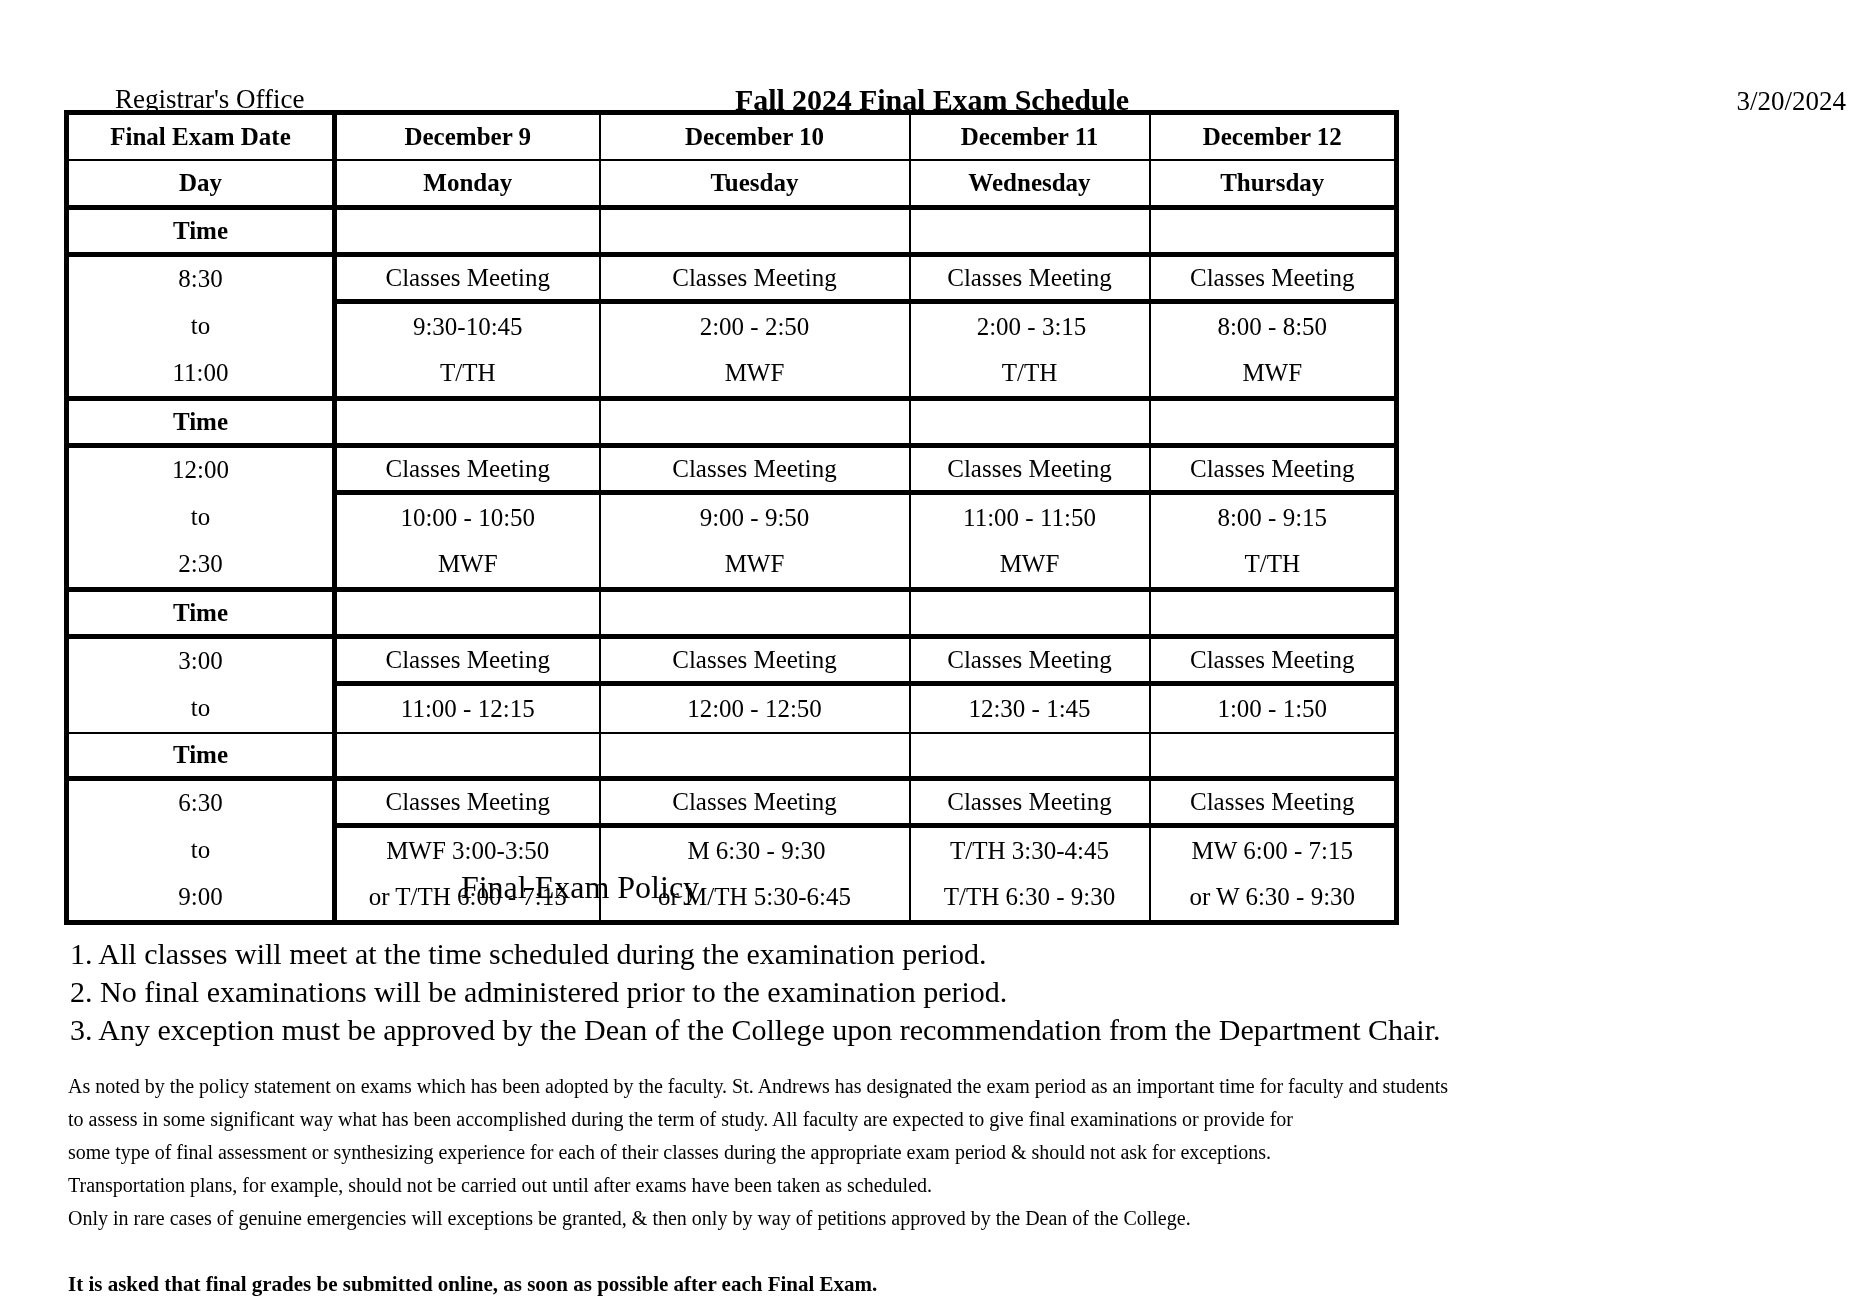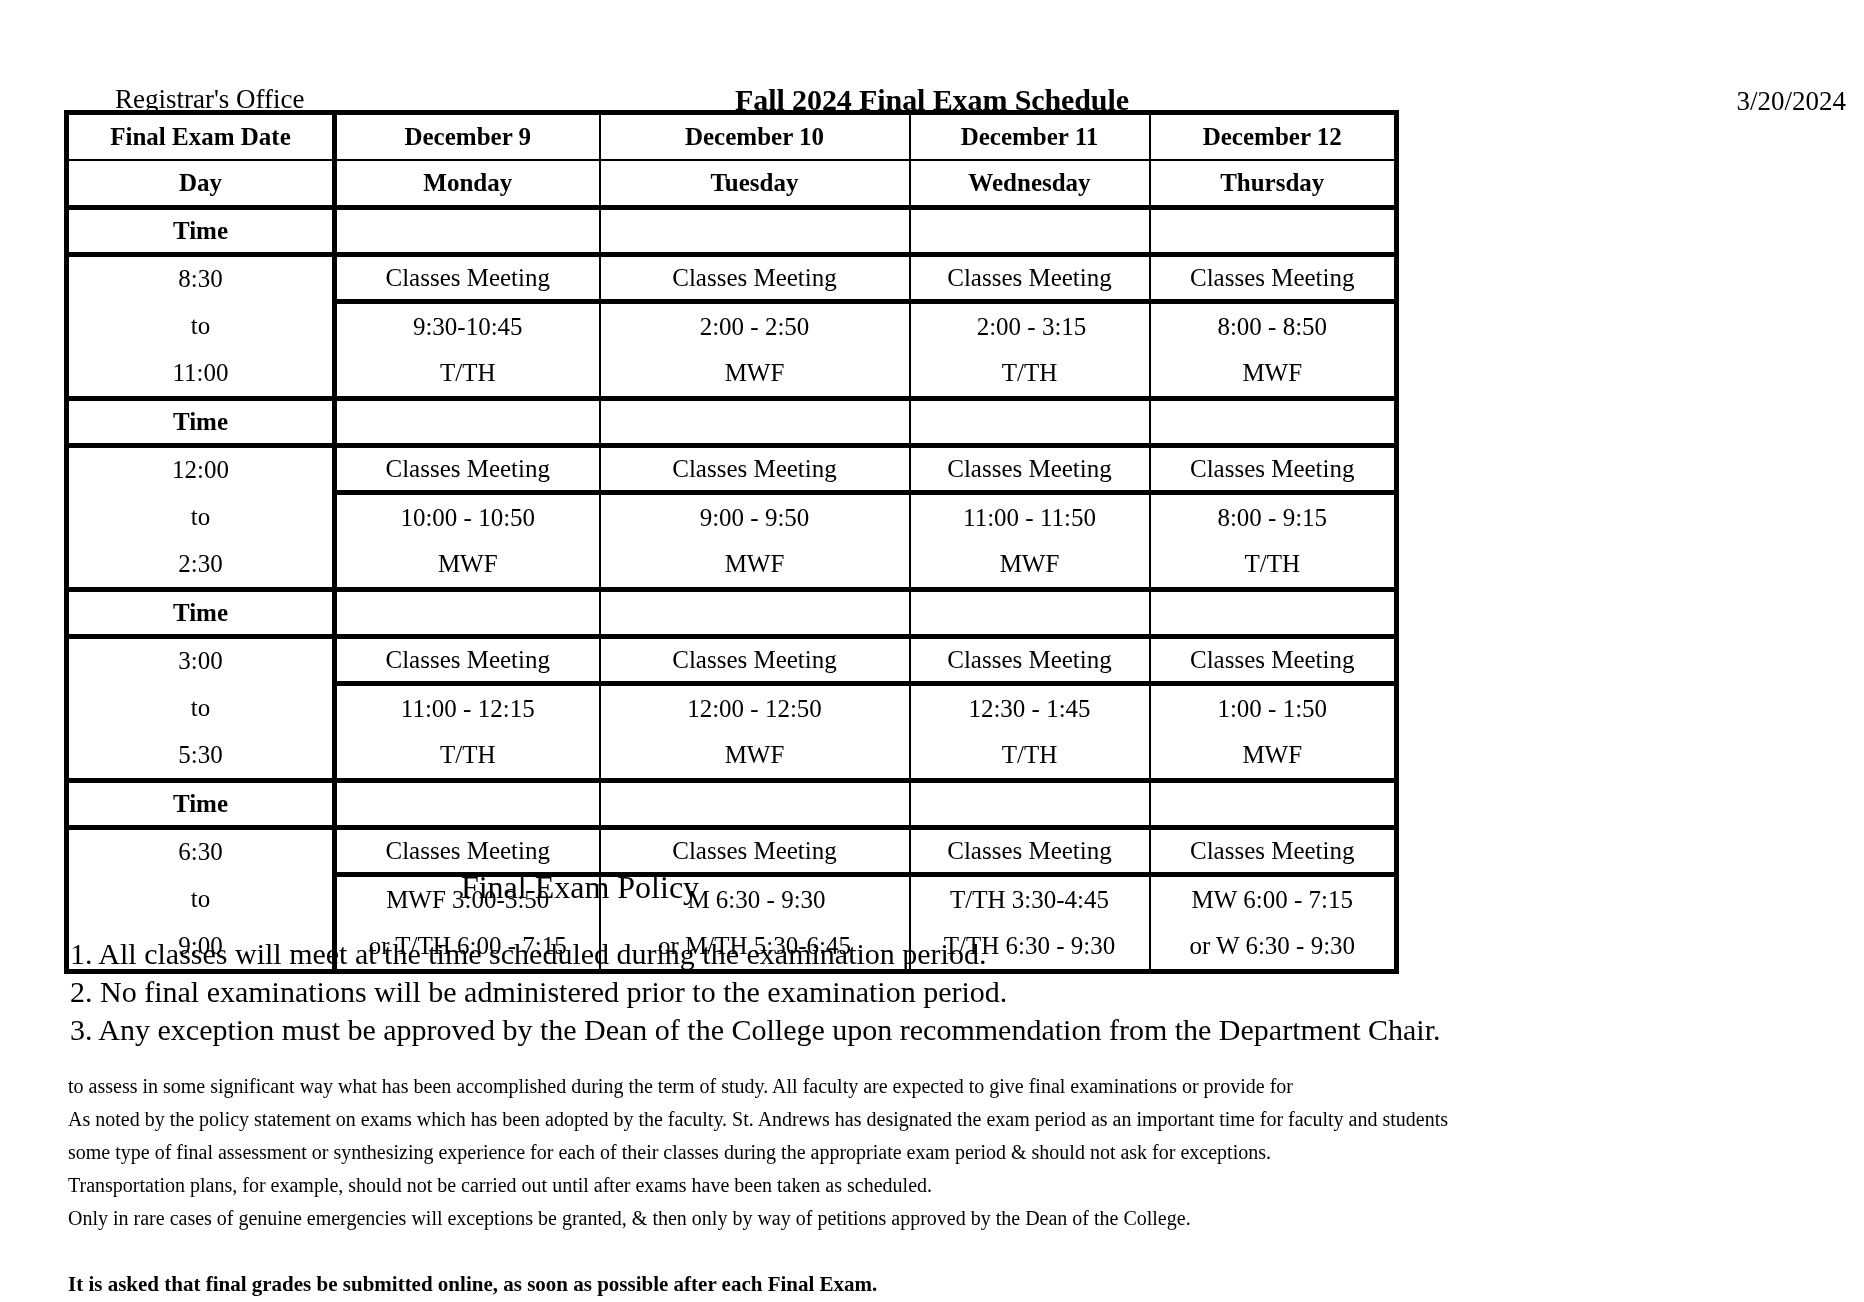--- a/index.html
+++ b/index.html
@@ -261,27 +261,20 @@
       <td>Classes Meeting</td>
       <td class="right-edge">Classes Meeting</td>
     </tr>
     <tr class="det-row">
       <td class="timecell" style="border-top:none !important;border-bottom:none !important;">to</td>
       <td style="border-bottom:none !important;" class="nowrap">11:00 - 12:15</td>
       <td style="border-bottom:none !important;" class="nowrap">12:00 - 12:50</td>
       <td style="border-bottom:none !important;" class="nowrap">12:30 - 1:45</td>
       <td style="border-bottom:none !important;" class="nowrap right-edge">1:00 - 1:50</td>
     </tr>
-    <tr class="det-row band-bot">
-      <td class="timecell" style="border-top:none !important;">5:30</td>
-      <td style="border-top:none !important;" class="nowrap">T/TH</td>
-      <td style="border-top:none !important;" class="nowrap">MWF</td>
-      <td style="border-top:none !important;" class="nowrap">T/TH</td>
-      <td style="border-top:none !important;" class="nowrap right-edge">MWF</td>
-    </tr>
 
     <tr class="blankrow band-bot">
       <td class="cell-head timecell">Time</td>
       <td></td>
       <td></td>
       <td></td>
       <td class="right-edge"></td>
     </tr>
     <tr class="cm-row band-bot">
       <td class="timecell" style="border-bottom:none !important;">6:30</td>
@@ -310,20 +303,20 @@
 
 <div class="policy-title">Final Exam Policy</div>
 
 <div class="policy-list">
   <div>1. All classes will meet at the time scheduled during the examination period.</div>
   <div>2. No final examinations will be administered prior to the examination period.</div>
   <div>3. Any exception must be approved by the Dean of the College upon  recommendation from the Department Chair.</div>
 </div>
 
 <div class="policy-body">
+  <div>As noted by the policy statement on exams which has been adopted by the faculty. St. Andrews has designated the exam period as an important time for faculty and students</div>
   <div> to assess in some significant way what has been accomplished during the term of study. All faculty are expected to give final examinations or provide for</div>
-  <div>As noted by the policy statement on exams which has been adopted by the faculty. St. Andrews has designated the exam period as an important time for faculty and students</div>
   <div>some type of final assessment or synthesizing experience for each of their classes during the appropriate exam period &amp; should not ask for exceptions.</div>
   <div>Transportation plans, for example, should not be carried out until after exams have been taken as scheduled.</div>
   <div>Only in rare cases of genuine emergencies will exceptions be granted, &amp; then only by way of petitions approved by the Dean of the College.</div>
 </div>
 
 <div class="policy-footer">It is asked that final grades be submitted online, as soon as possible after each Final Exam.</div>
 
 </body></html>

